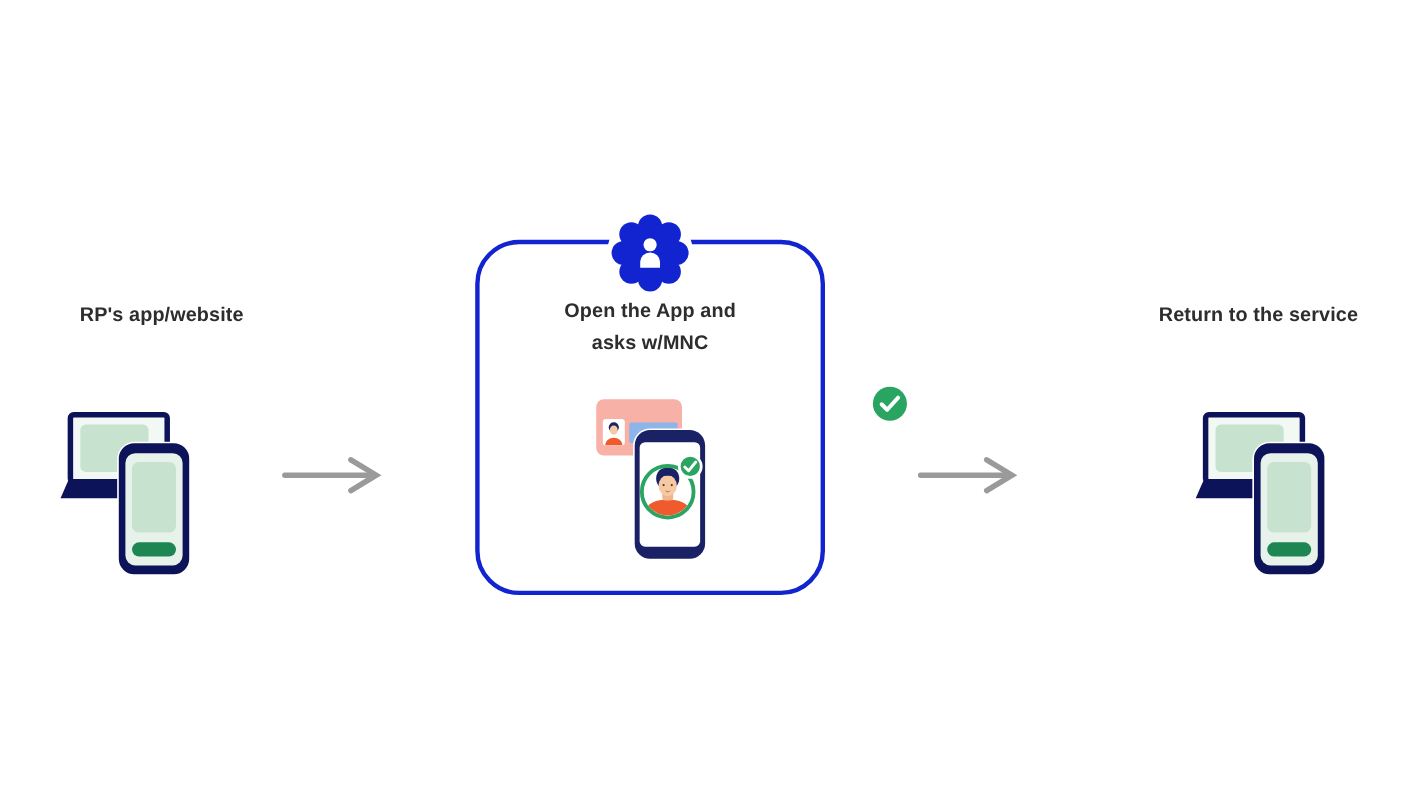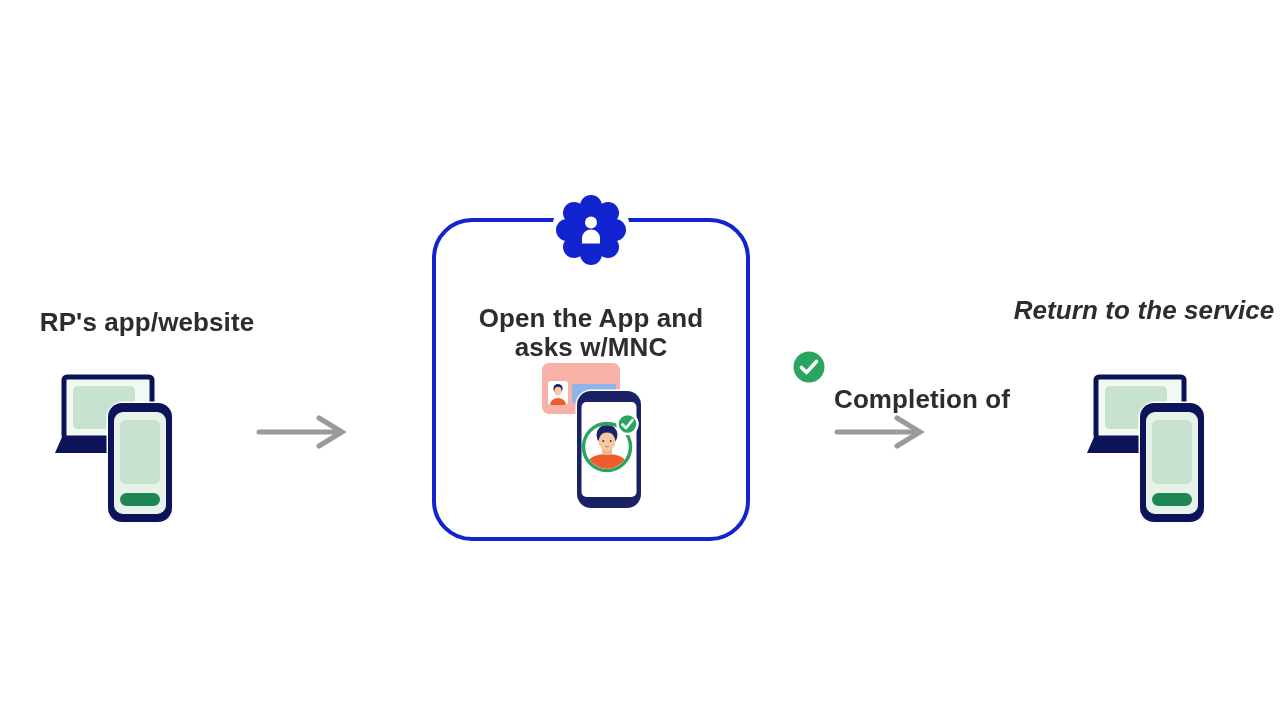--- a/index.html
+++ b/index.html
@@ -1,22 +1,22 @@
 <!DOCTYPE html>
 <html><head>
 <meta charset="utf-8">
 <style>
   html,body{margin:0;padding:0;background:#ffffff;}
   .canvas{
     position:relative;width:1280px;height:720px;background:#ffffff;
     font-family:"Liberation Sans","DejaVu Sans",sans-serif;overflow:hidden;
   }
   .label{
-    position:absolute;color:#2d2d2d;font-size:26px;font-weight:600;
-    line-height:29px;letter-spacing:.1px;margin-top:36px;
+    position:absolute;color:#2d2d2d;font-size:18px;font-weight:600;
+    line-height:29px;letter-spacing:.1px;
   }
   .label.center{text-align:center;}
   .abs{position:absolute;}
   .flow-box{
     position:absolute;left:432px;top:218px;width:318px;height:323px;
     border:4px solid #1124d0;border-radius:40px;box-sizing:border-box;
     background:#ffffff;
   }
 </style>
 </head>
@@ -116,29 +116,28 @@
       </g>
     </g>
   </svg>
 
   <svg class="abs" style="left:791px;top:349px;" width="36" height="36" viewBox="0 0 36 36">
     <circle cx="18" cy="18" r="15.5" fill="#2aa561"></circle>
     <polyline points="10.5,18.5 15.5,23.5 25.5,12.5" fill="none" stroke="#ffffff" stroke-width="3.6" stroke-linecap="round" stroke-linejoin="round"></polyline>
   </svg>
 
   <div class="label" style="left:834px;top:349px;width:200px;">
-    <div>Completion of</div>
   </div>
 
   <svg class="abs" style="left:832px;top:414px;" width="94" height="36" viewBox="0 0 94 36">
     <line x1="5" y1="18" x2="85" y2="18" stroke="#9a9a9a" stroke-width="5" stroke-linecap="round"></line>
     <polyline points="65,4 88,18 65,32" fill="none" stroke="#9a9a9a" stroke-width="5" stroke-linecap="round" stroke-linejoin="miter"></polyline>
   </svg>
 
-  <div class="label center" style="left:1012px;top:260px;width:264px;font-style:italic;">
+  <div class="label center" style="left:1012px;top:272px;width:264px;">
     <div>Return to the service</div>
   </div>
 
   <svg class="abs" style="left:1086px;top:374px;" width="122" height="150" viewBox="0 0 122 150">
 
     <rect x="10" y="3" width="88" height="61" rx="3" fill="#f2f8f3" stroke="#0d1358" stroke-width="5"></rect>
     <rect x="19" y="12" width="62" height="43" rx="5" fill="#c8e2d0"></rect>
     <polygon points="8,63 98,63 104,79 1,79" fill="#0d1358"></polygon>
 
     <rect x="52.5" y="27.5" width="67" height="122" rx="16" fill="#ffffff"></rect>

